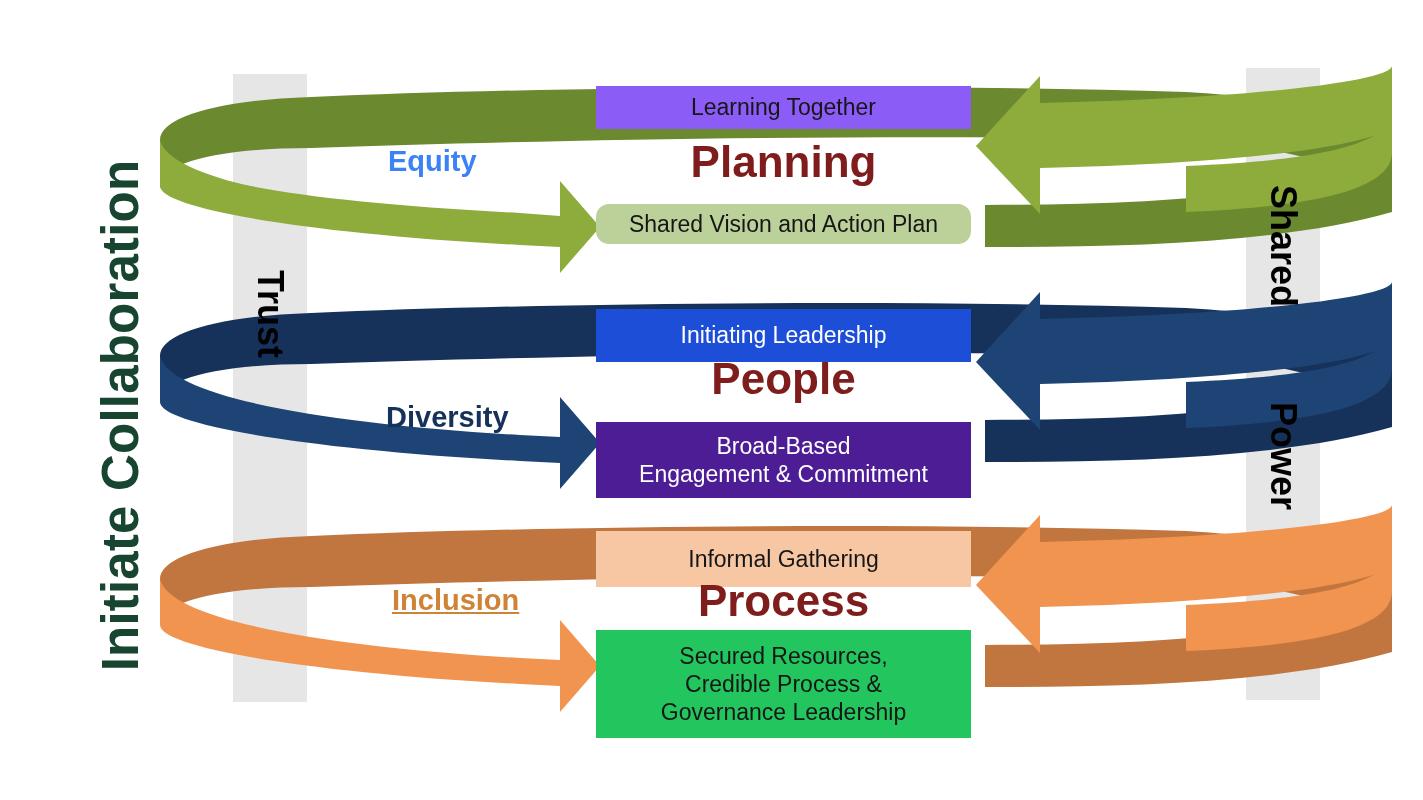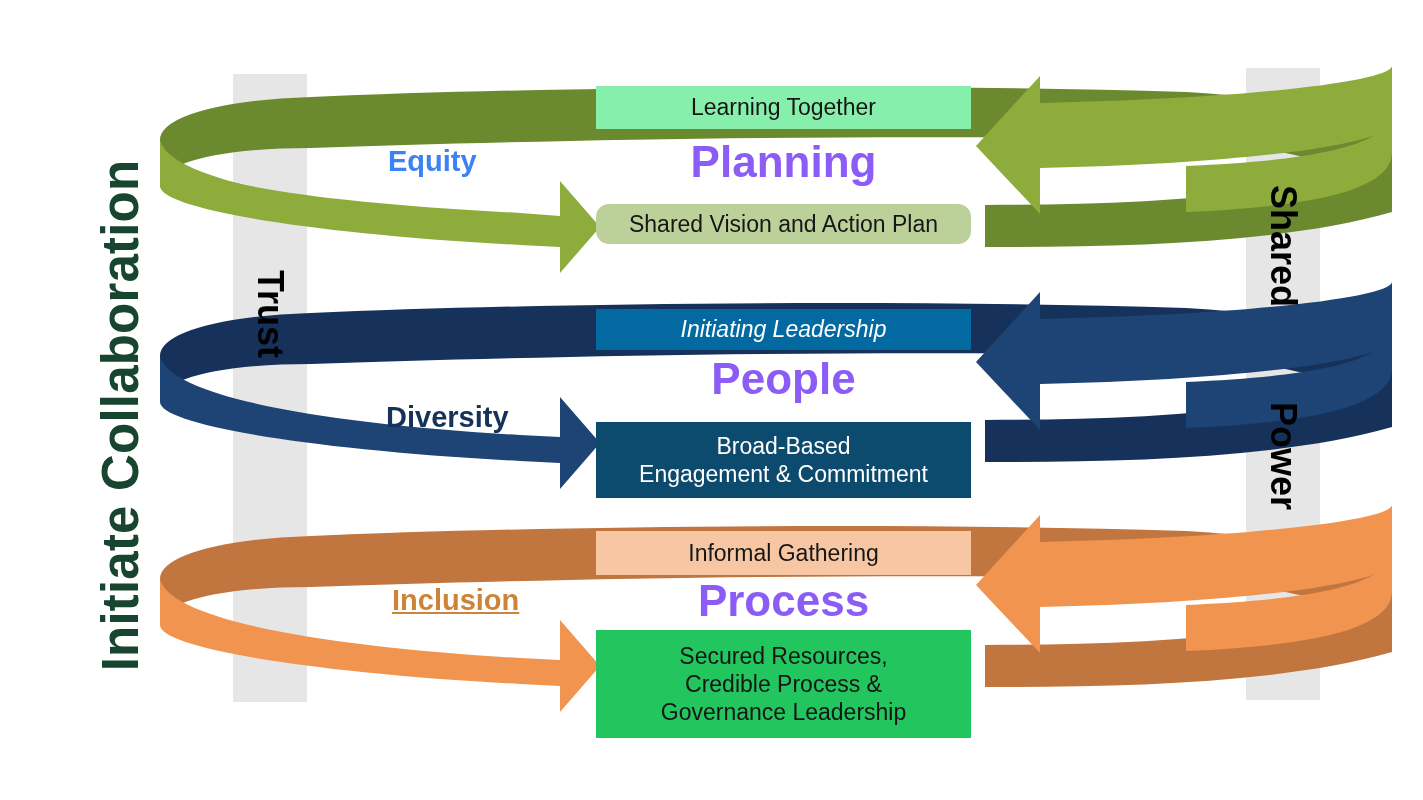--- a/index.html
+++ b/index.html
@@ -30,35 +30,35 @@
 
   
   #ribbons{position:absolute;left:0;top:0;width:1423px;height:800px;}
   .cbox{
     position:absolute;left:596px;width:375px;box-sizing:border-box;
     display:flex;align-items:center;justify-content:center;text-align:center;
     font-size:23px;line-height:1.22;padding:4px 8px;
   }
   .ctitle{
     position:absolute;left:596px;width:375px;text-align:center;
-    font-weight:bold;font-size:44px;color:#8b5cf6;
-  }
-
-  
-  #box-plan-top{top:86px;height:43px;background:#86efac;color:#161616;}
+    font-weight:bold;font-size:44px;color:#7f1d1d;
+  }
+
+  
+  #box-plan-top{top:86px;height:43px;background:#8b5cf6;color:#161616;}
   #title-planning{top:137px;height:56px;}
   #box-plan-bot{top:204px;height:40px;background:#bcd09a;color:#161616;border-radius:13px;}
 
   
-  #box-people-top{top:309px;height:41px;background:#0369a1;color:#ffffff;font-style:italic;}
+  #box-people-top{top:309px;height:53px;background:#1d4ed8;color:#ffffff;}
   #title-people{top:354px;height:56px;}
-  #box-people-bot{top:422px;height:76px;background:#0c4a6e;color:#ffffff;}
-
-  
-  #box-process-top{top:531px;height:44px;background:#f7c7a4;color:#161616;}
+  #box-people-bot{top:422px;height:76px;background:#4c1d95;color:#ffffff;}
+
+  
+  #box-process-top{top:531px;height:56px;background:#f7c7a4;color:#161616;}
   #title-process{top:576px;height:56px;}
   #box-process-bot{top:630px;height:108px;background:#22c55e;color:#161616;}
 
   
   .looplabel{position:absolute;font-weight:bold;font-size:29px;white-space:nowrap;}
   #label-equity{left:388px;top:145px;color:#3b82f6;}
   #label-diversity{left:386px;top:361px;color:#16325a;margin-top:40px;}
   #label-inclusion{left:392px;top:584px;color:#cf8336;text-decoration:underline;}
 </style>
 </head>

